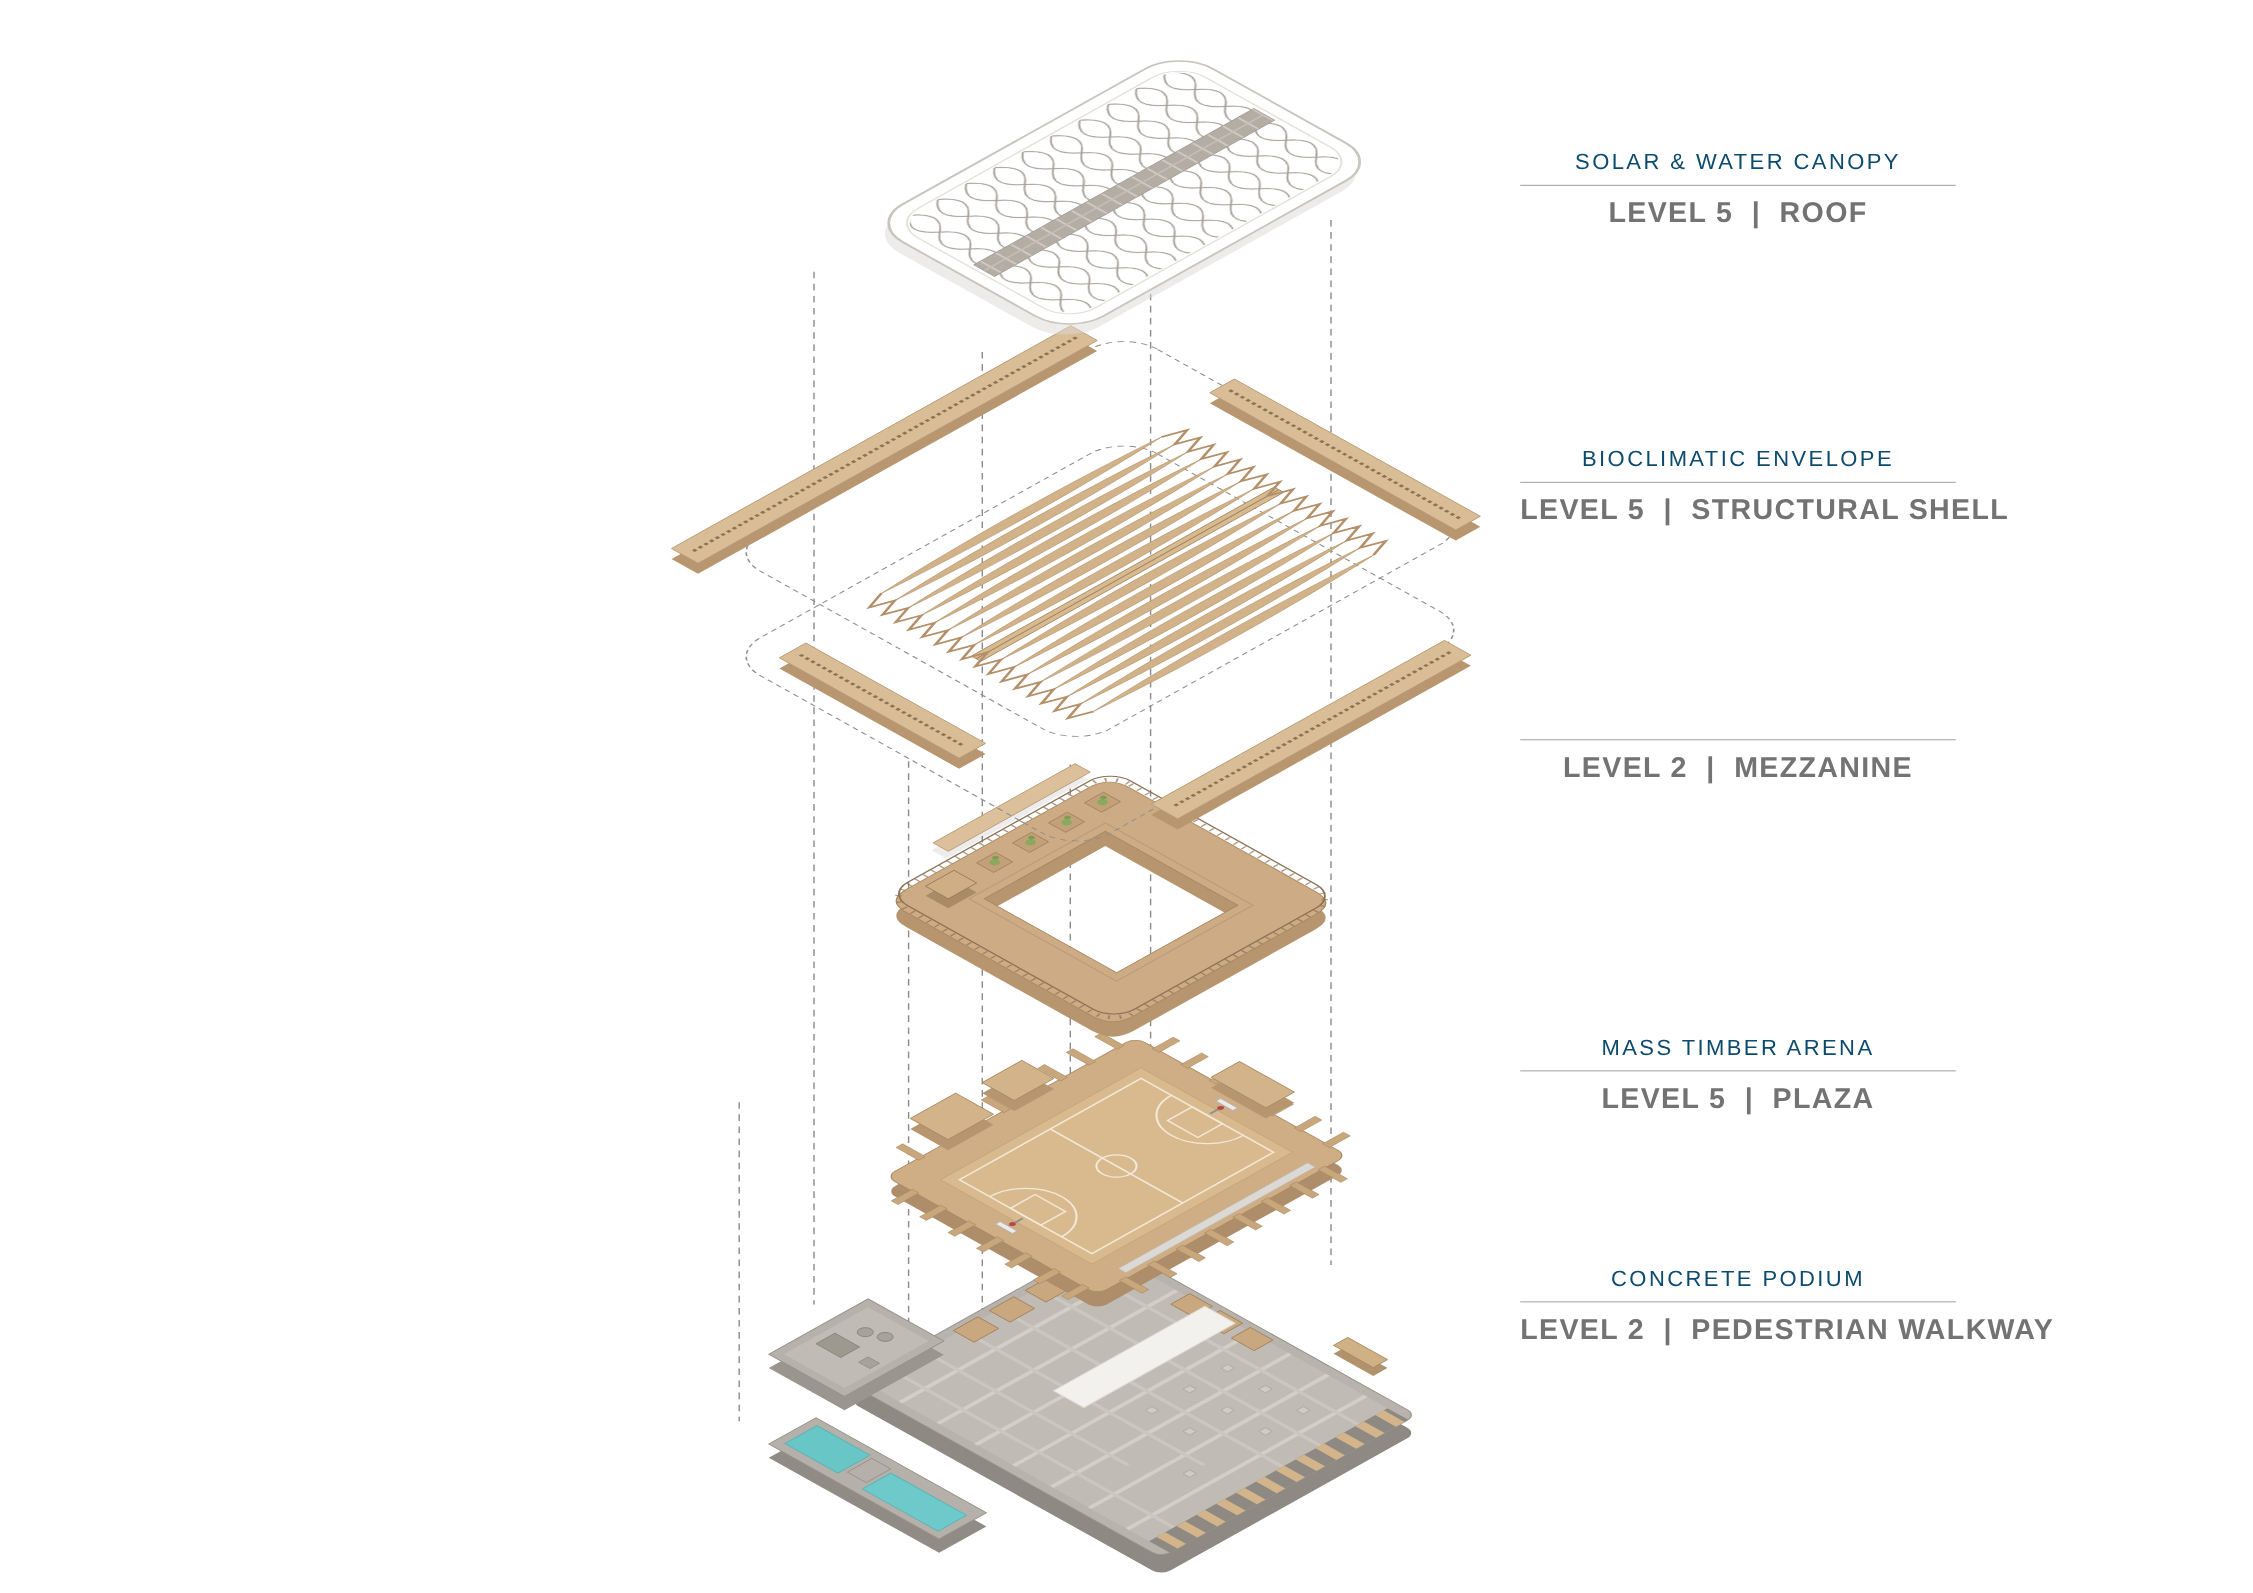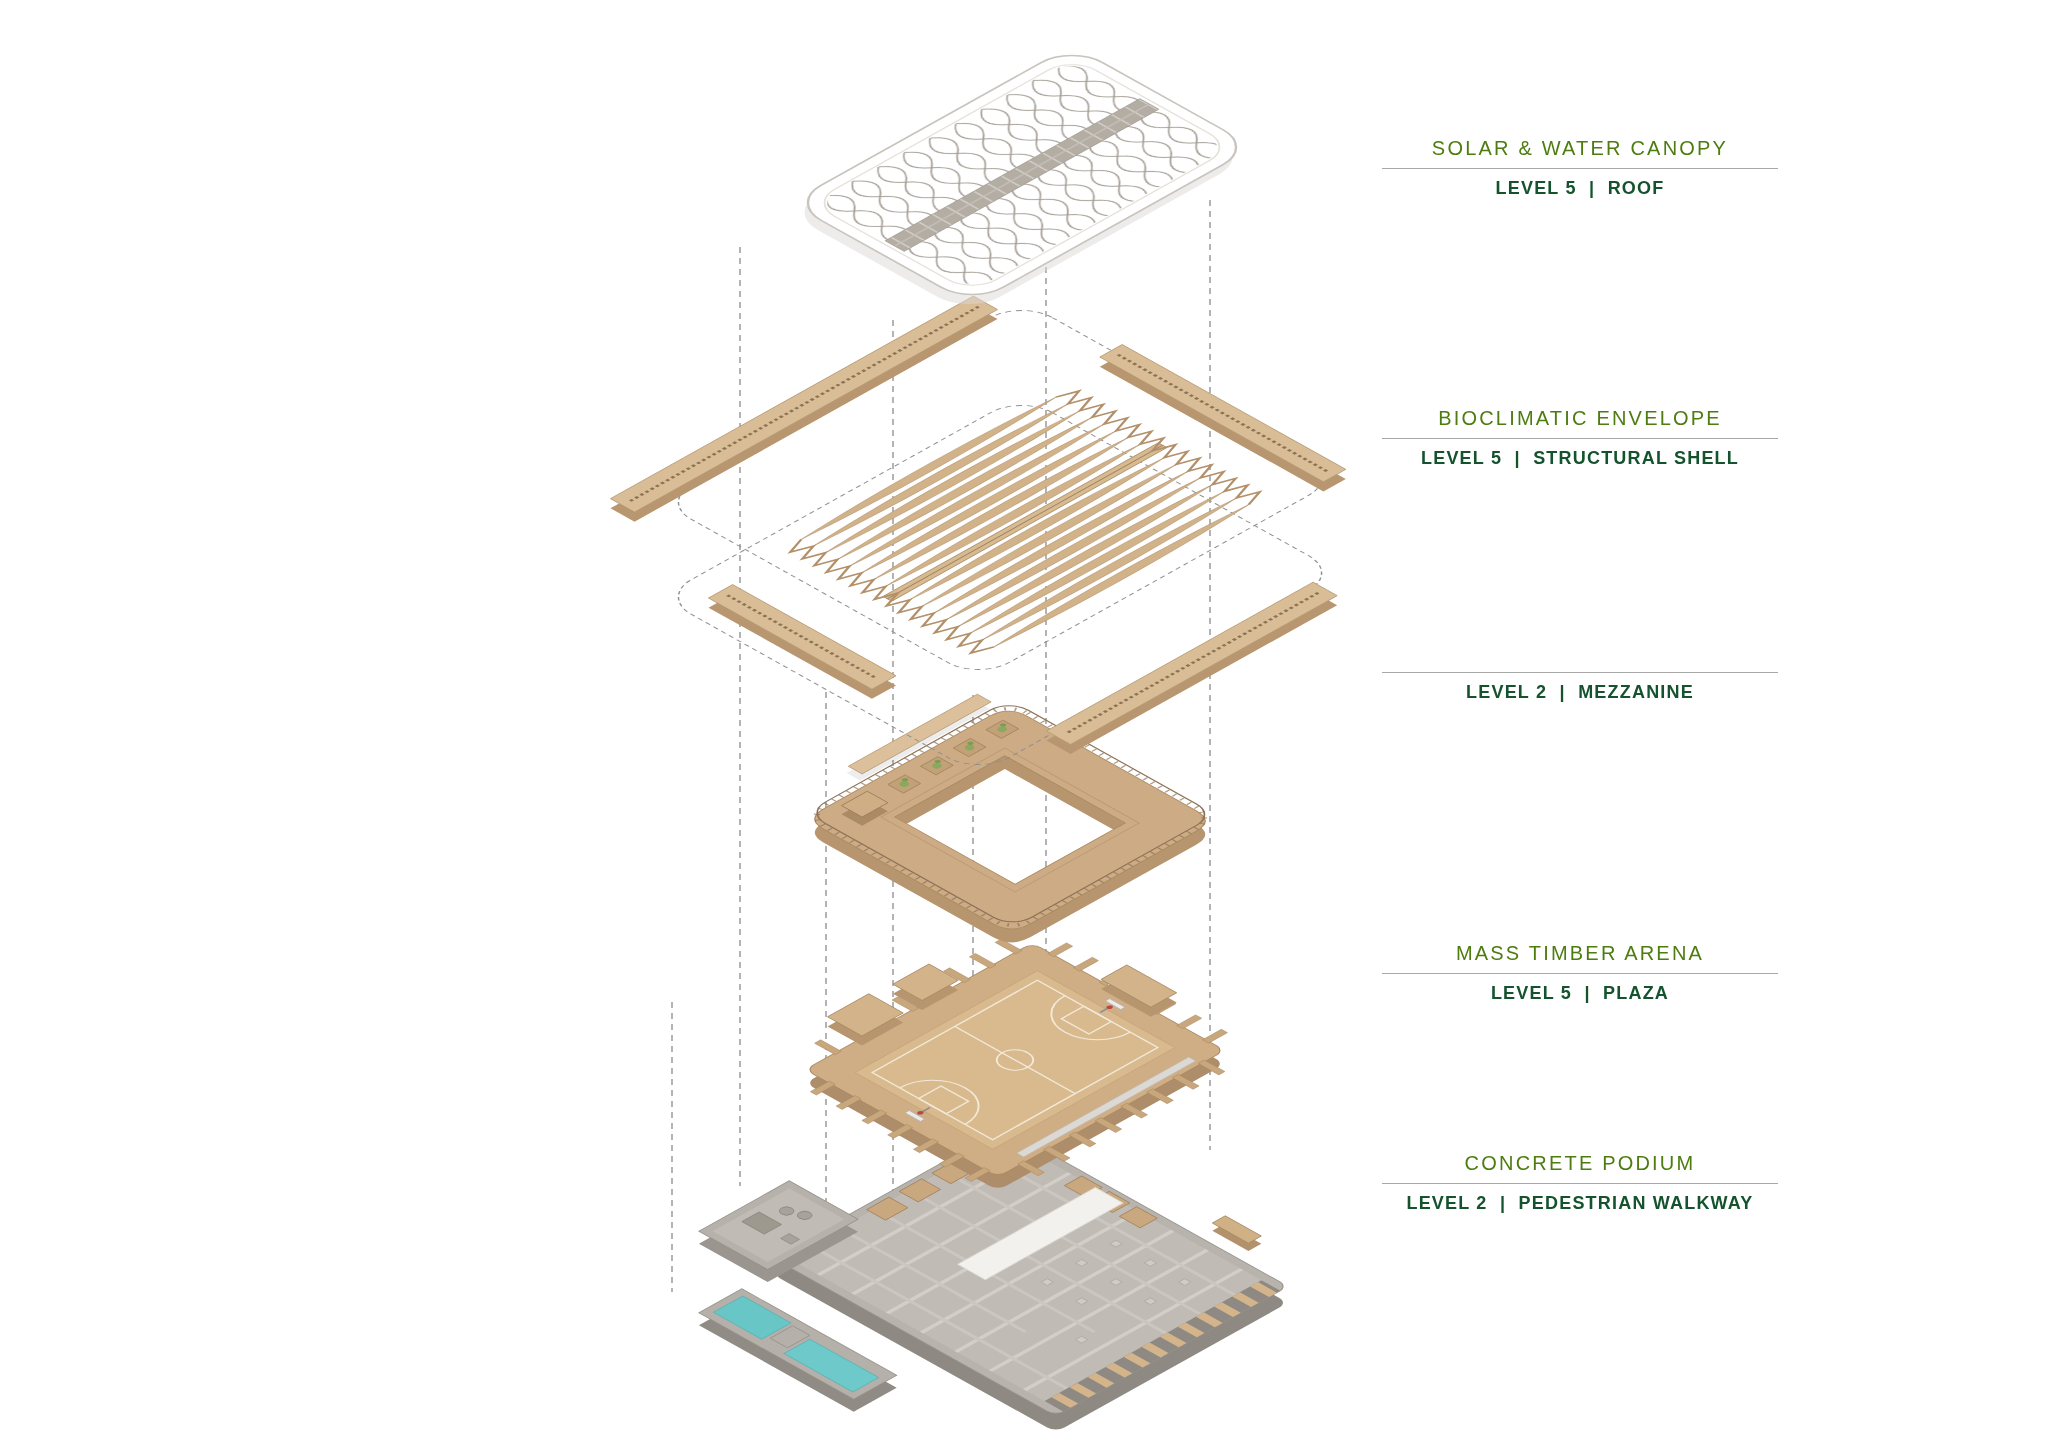--- a/index.html
+++ b/index.html
@@ -3,26 +3,26 @@
 <meta charset="utf-8">
 <style>
   html,body{margin:0;padding:0;background:#ffffff;}
   .stage{
     position:relative;width:2048px;height:1448px;background:#ffffff;
     overflow:hidden;font-family:"Liberation Sans",sans-serif;
   }
   .diagram-svg{position:absolute;left:0;top:0;}
   .label{position:absolute;left:1382px;width:396px;text-align:center;}
   .label-title{
-    font-size:20px;font-weight:400;color:#4d7c0f;letter-spacing:2.2px;
+    font-size:20px;font-weight:400;color:#0c4a6e;letter-spacing:2.2px;
     padding-bottom:8px;white-space:pre;
   }
   .label-divider{border:0;border-top:1.5px solid #a8a8a8;margin:0;}
   .label-level{
-    font-size:18px;font-weight:700;color:#14532d;letter-spacing:1.2px;
+    font-size:26px;font-weight:700;color:#737373;letter-spacing:1.2px;
     padding-top:9px;white-space:pre;
   }
 </style>
 </head>
 <body>
 
 <div class="stage">
 
   <svg class="diagram-svg" width="2048" height="1448" viewBox="0 0 2048 1448">
     <defs>

